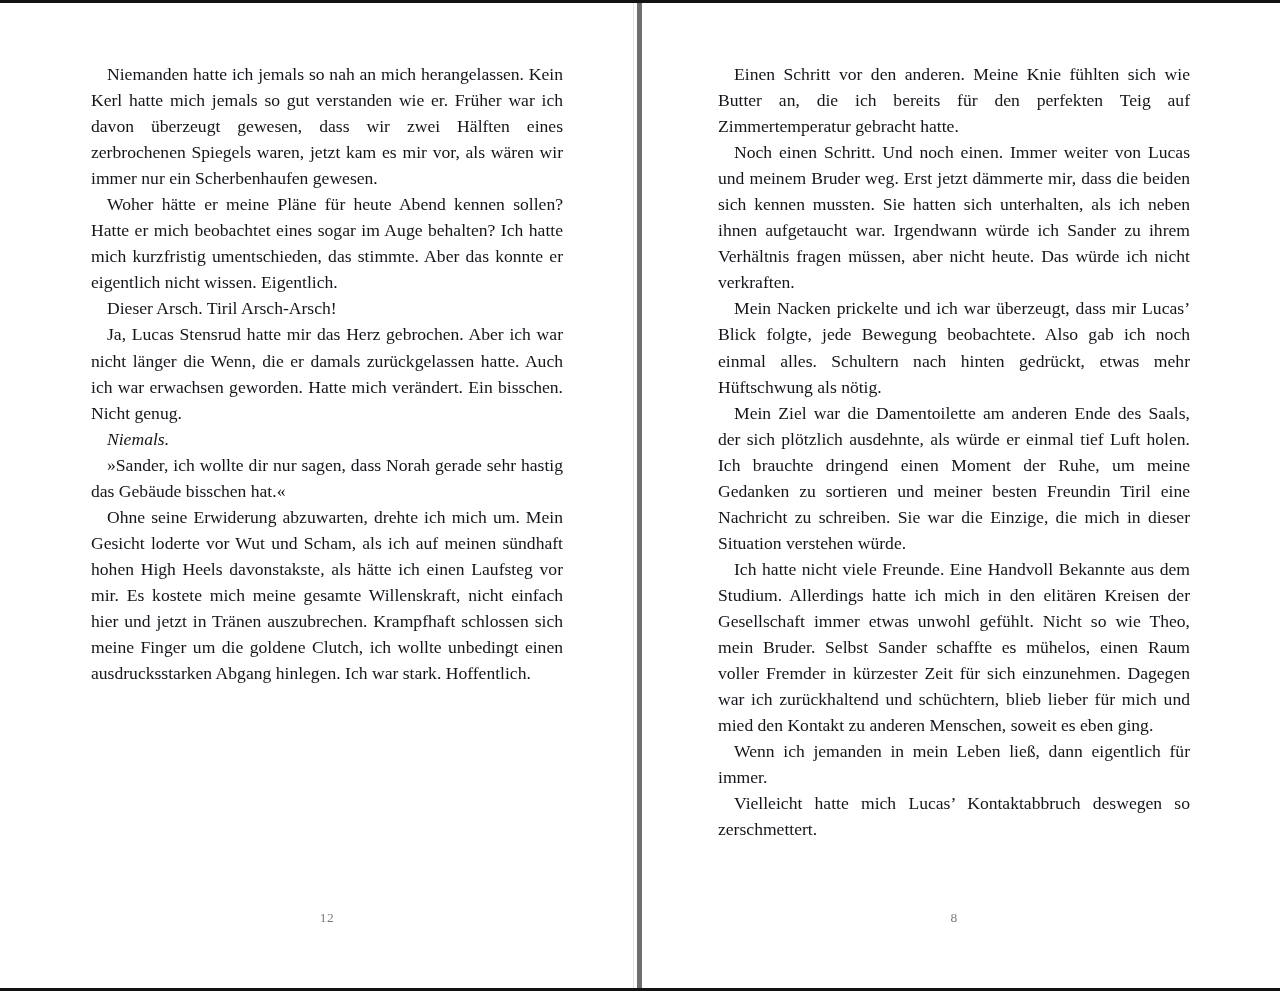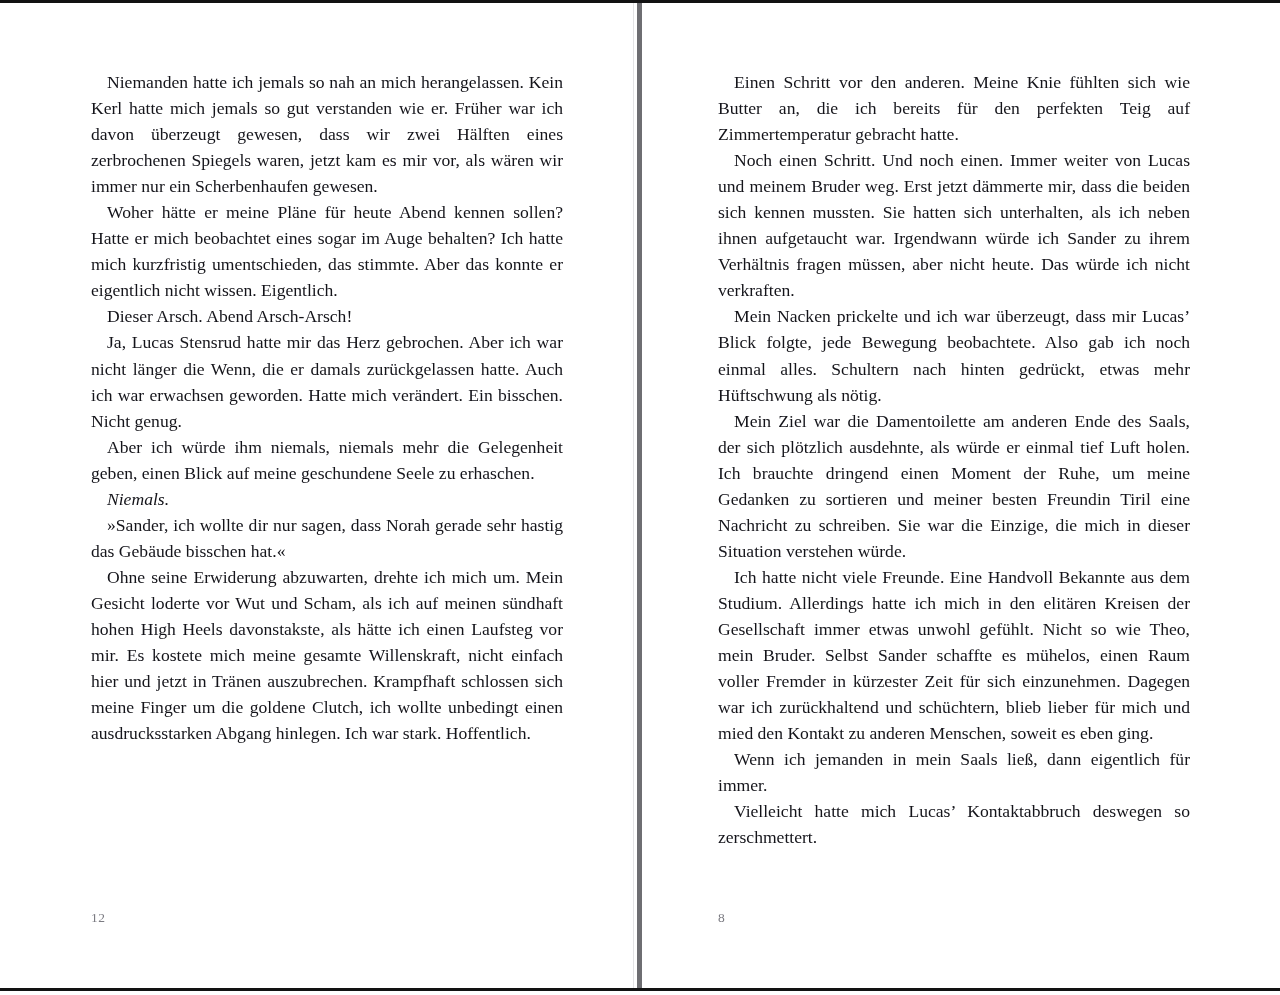--- a/index.html
+++ b/index.html
@@ -51,21 +51,21 @@
     position: absolute;
     top: 3px;
     bottom: 7px;
     width: 637px;
   }
   .page-left  { left: 0; }
   .page-right { left: 642px; width: 664px; }
 
   .text-block {
     position: absolute;
-    top: 66px;
+    top: 58px;
     width: 472px;
   }
   .page-left  .text-block { left: 91px; }
   .page-right .text-block { left: 76px; }
 
   .text-block p {
     margin: 0;
     font-size: 17.6px;
     line-height: 26.05px;
     color: #14141a;
@@ -77,21 +77,21 @@
   }
 
   .text-block p.italic {
     font-style: italic;
   }
 
   .folio {
     position: absolute;
     bottom: 62px;
     width: 472px;
-    text-align: left;
+    text-align: center;
     font-size: 13.5px;
     color: #7b7b82;
     letter-spacing: 0.5px;
   }
   .page-left  .folio { left: 91px; }
   .page-right .folio { left: 76px; }
 </style>
 </head>
 <body>
 
@@ -100,36 +100,35 @@
   <div class="edge-top"></div>
   <div class="edge-bottom"></div>
 
   <div class="spine-shadow"></div>
   <div class="spine"></div>
 
   <div class="page page-left">
     <div class="text-block">
       <p>Niemanden hatte ich jemals so nah an mich herangelassen. Kein Kerl hatte mich jemals so gut verstanden wie er. Früher war ich davon überzeugt gewesen, dass wir zwei Hälften eines zerbrochenen Spiegels waren, jetzt kam es mir vor, als wären wir immer nur ein Scherbenhaufen gewesen.</p>
       <p>Woher hätte er meine Pläne für heute Abend kennen sollen? Hatte er mich beobachtet eines sogar im Auge behalten? Ich hatte mich kurzfristig umentschieden, das stimmte. Aber das konnte er eigentlich nicht wissen. Eigentlich.</p>
-      <p>Dieser Arsch. Abend Arsch-Arsch!</p>
+      <p>Dieser Arsch. Tiril Arsch-Arsch!</p>
       <p>Ja, Lucas Stensrud hatte mir das Herz gebrochen. Aber ich war nicht länger die Wenn, die er damals zurückgelassen hatte. Auch ich war erwachsen geworden. Hatte mich verändert. Ein bisschen. Nicht genug.</p>
-      <p>Aber ich würde ihm niemals, niemals mehr die Gelegenheit geben, einen Blick auf meine geschundene Seele zu erhaschen.</p>
       <p class="italic">Niemals.</p>
       <p>»Sander, ich wollte dir nur sagen, dass Norah gerade sehr hastig das Gebäude bisschen hat.«</p>
       <p>Ohne seine Erwiderung abzuwarten, drehte ich mich um. Mein Gesicht loderte vor Wut und Scham, als ich auf meinen sündhaft hohen High Heels davonstakste, als hätte ich einen Laufsteg vor mir. Es kostete mich meine gesamte Willenskraft, nicht einfach hier und jetzt in Tränen auszubrechen. Krampfhaft schlossen sich meine Finger um die goldene Clutch, ich wollte unbedingt einen ausdrucksstarken Abgang hinlegen. Ich war stark. Hoffentlich.</p>
     </div>
     <div class="folio">12</div>
   </div>
 
   <div class="page page-right">
     <div class="text-block">
       <p>Einen Schritt vor den anderen. Meine Knie fühlten sich wie Butter an, die ich bereits für den perfekten Teig auf Zimmertemperatur gebracht hatte.</p>
       <p>Noch einen Schritt. Und noch einen. Immer weiter von Lucas und meinem Bruder weg. Erst jetzt dämmerte mir, dass die beiden sich kennen mussten. Sie hatten sich unterhalten, als ich neben ihnen aufgetaucht war. Irgendwann würde ich Sander zu ihrem Verhältnis fragen müssen, aber nicht heute. Das würde ich nicht verkraften.</p>
       <p>Mein Nacken prickelte und ich war überzeugt, dass mir Lucas’ Blick folgte, jede Bewegung beobachtete. Also gab ich noch einmal alles. Schultern nach hinten gedrückt, etwas mehr Hüftschwung als nötig.</p>
       <p>Mein Ziel war die Damentoilette am anderen Ende des Saals, der sich plötzlich ausdehnte, als würde er einmal tief Luft holen. Ich brauchte dringend einen Moment der Ruhe, um meine Gedanken zu sortieren und meiner besten Freundin Tiril eine Nachricht zu schreiben. Sie war die Einzige, die mich in dieser Situation verstehen würde.</p>
       <p>Ich hatte nicht viele Freunde. Eine Handvoll Bekannte aus dem Studium. Allerdings hatte ich mich in den elitären Kreisen der Gesellschaft immer etwas unwohl gefühlt. Nicht so wie Theo, mein Bruder. Selbst Sander schaffte es mühelos, einen Raum voller Fremder in kürzester Zeit für sich einzunehmen. Dagegen war ich zurückhaltend und schüchtern, blieb lieber für mich und mied den Kontakt zu anderen Menschen, soweit es eben ging.</p>
-      <p>Wenn ich jemanden in mein Saals ließ, dann eigentlich für immer.</p>
+      <p>Wenn ich jemanden in mein Leben ließ, dann eigentlich für immer.</p>
       <p>Vielleicht hatte mich Lucas’ Kontaktabbruch deswegen so zerschmettert.</p>
     </div>
     <div class="folio">8</div>
   </div>
 
 </div>
 
 </body></html>

